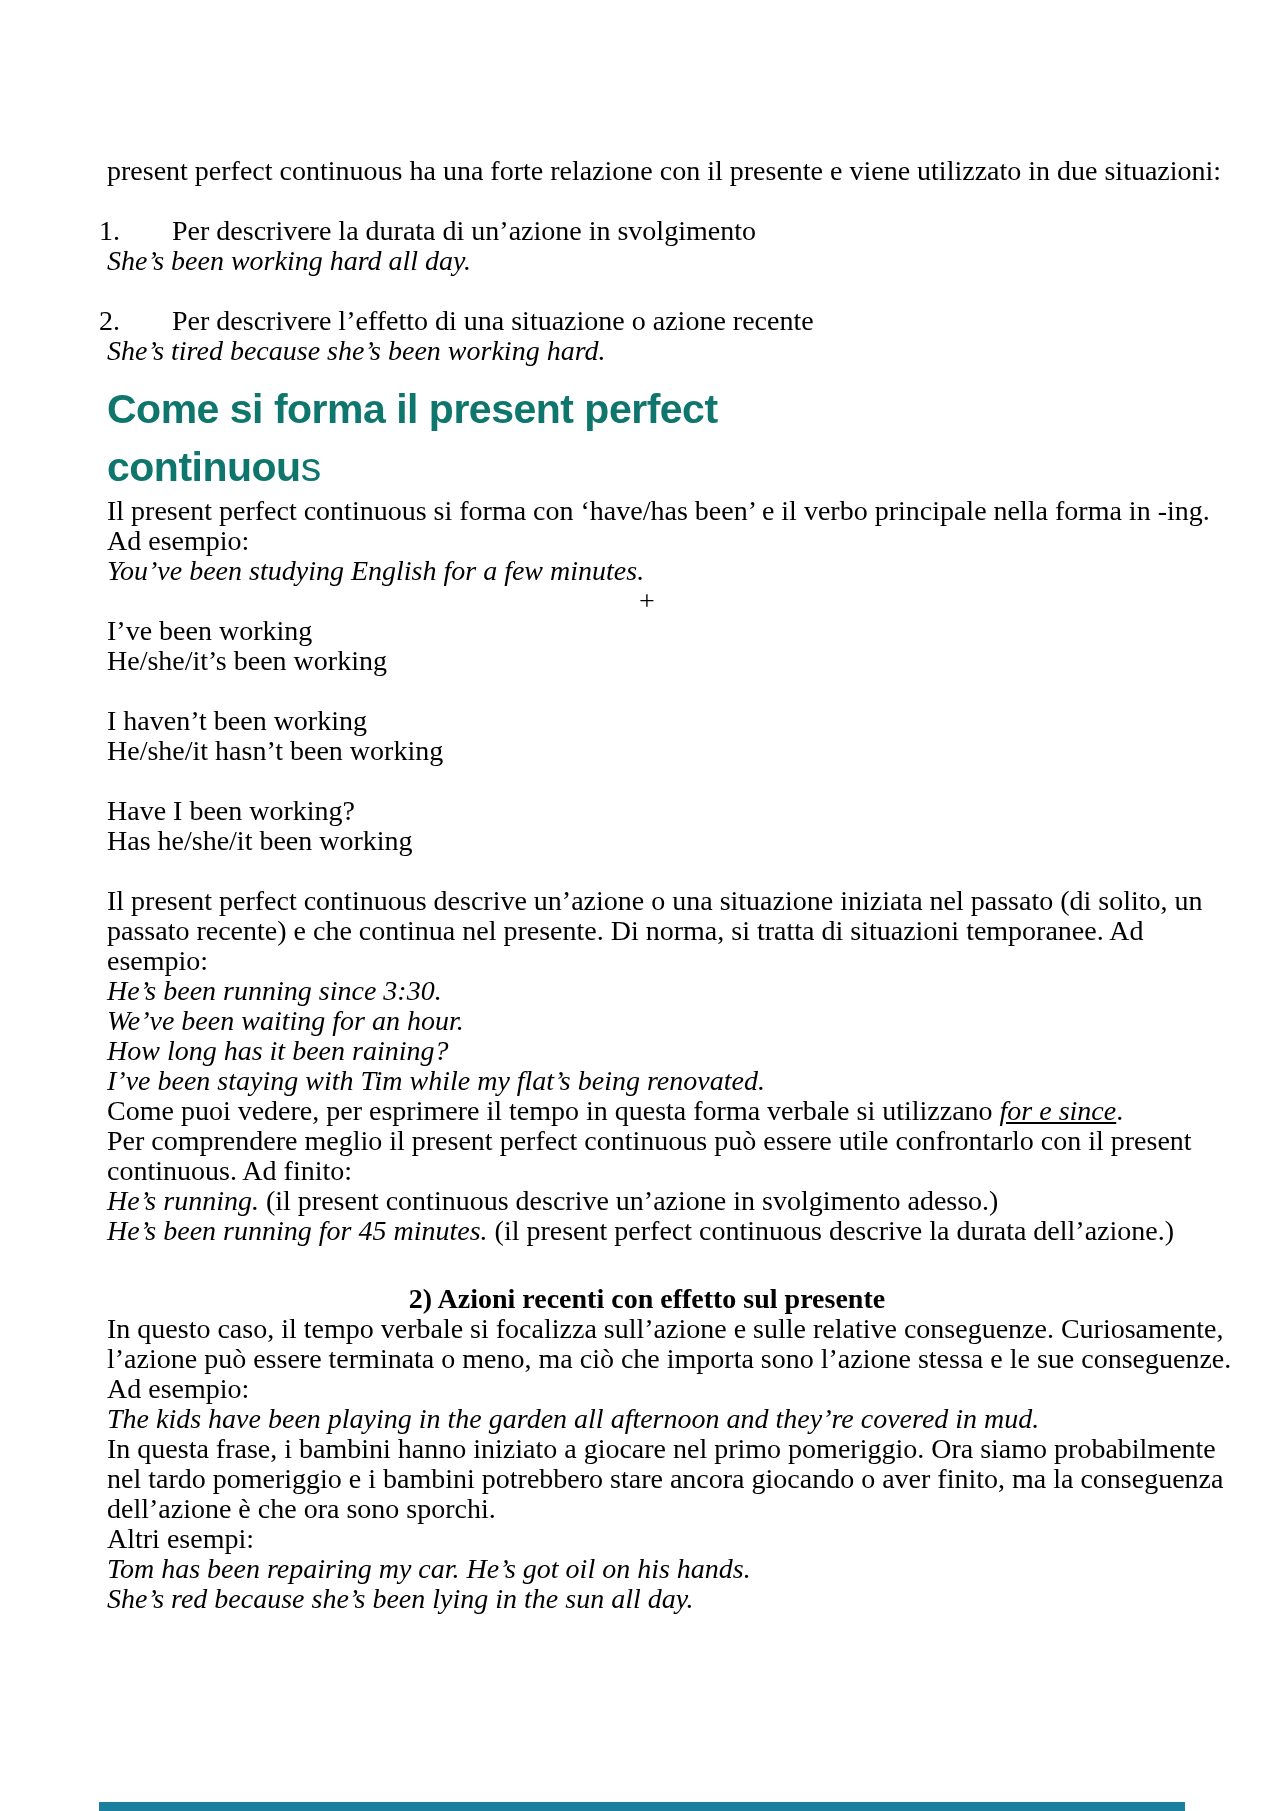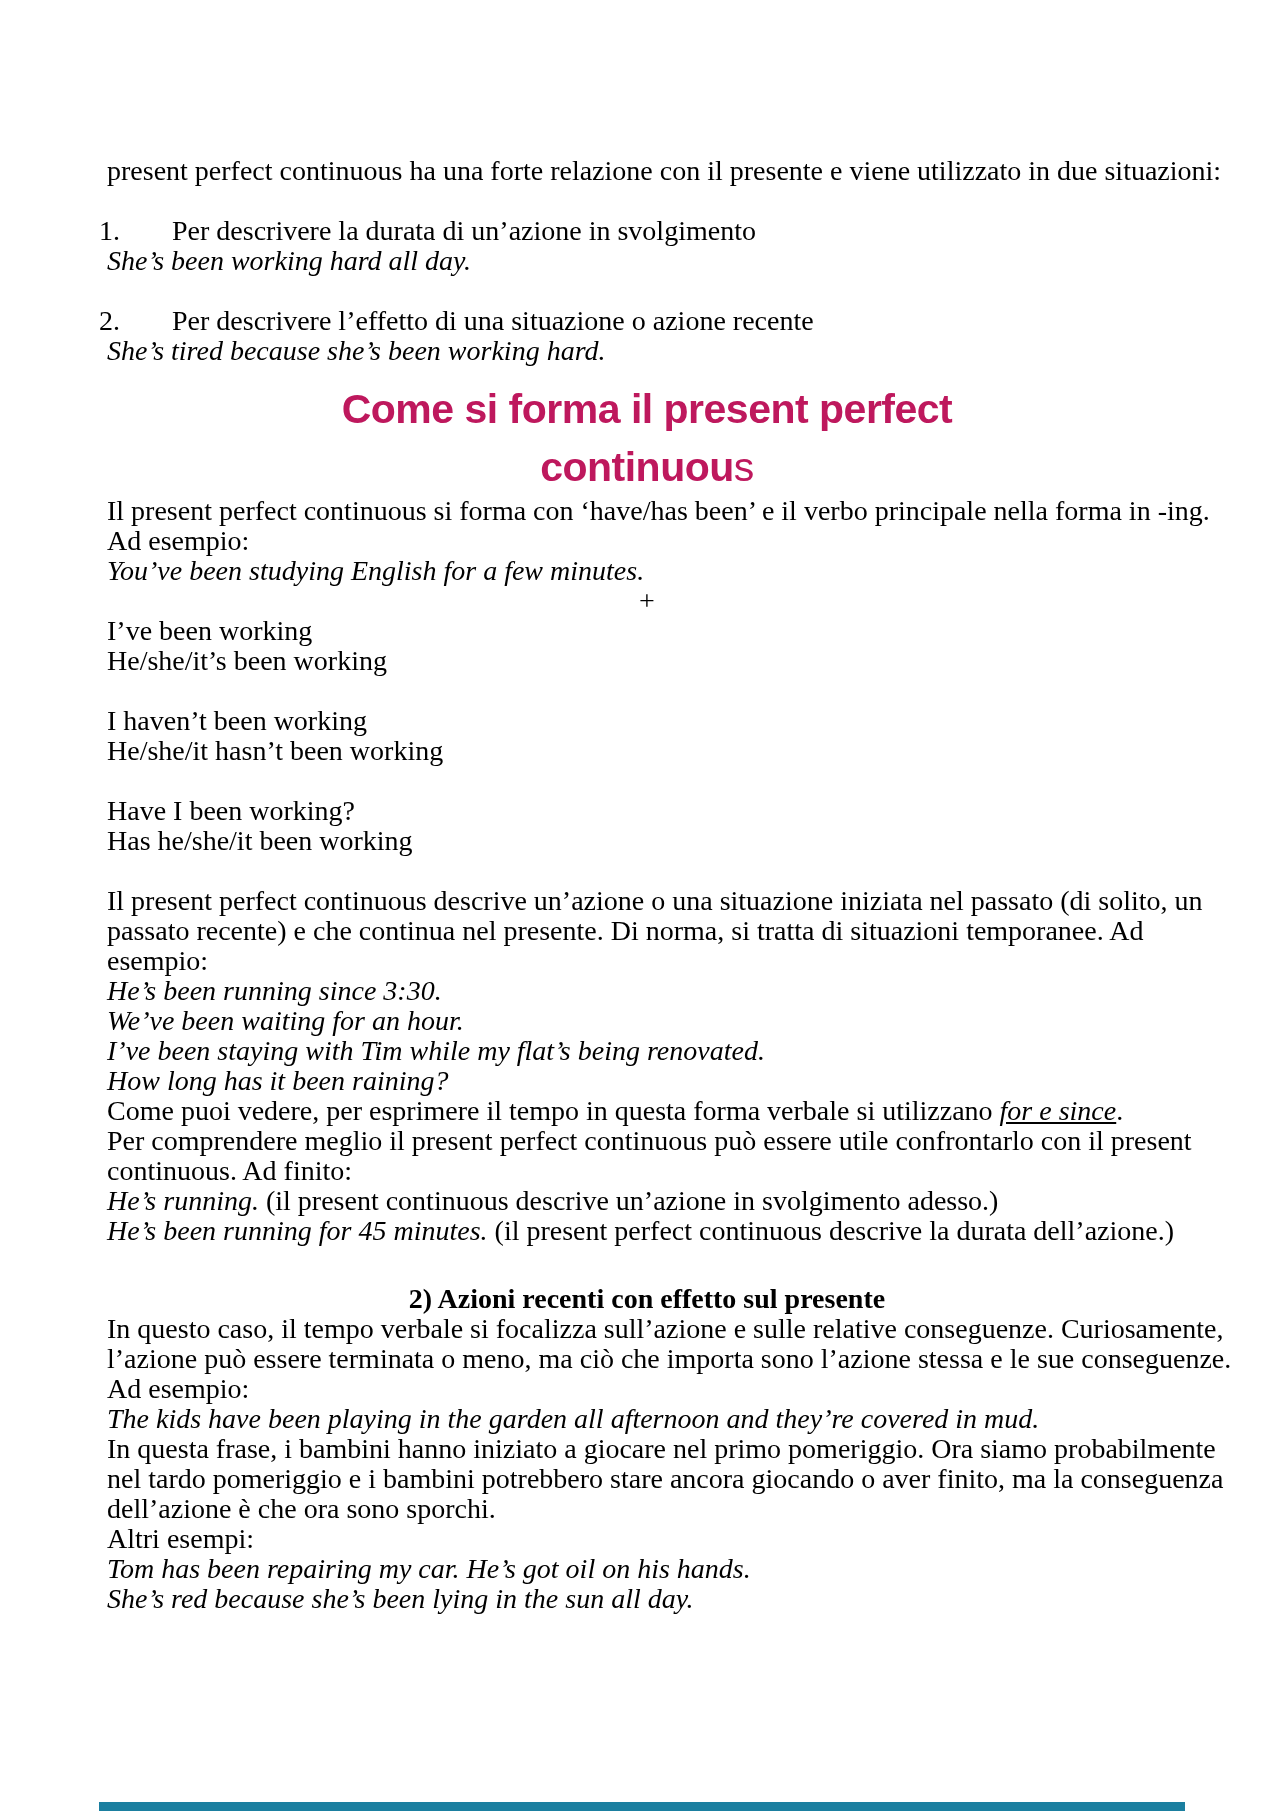--- a/index.html
+++ b/index.html
@@ -64,21 +64,21 @@
 
 <div class="page">
   <div class="content" id="content">
       <div class="line"><span class="run r">present perfect continuous ha una forte relazione con il presente e viene utilizzato in due situazioni:</span></div>
       <div class="line blank"></div>
       <div class="line list-item"><span class="num">1.</span><span class="run r">Per descrivere la durata di un’azione in svolgimento</span></div>
       <div class="line"><span class="run i">She’s been working hard all day.</span></div>
       <div class="line blank"></div>
       <div class="line list-item"><span class="num">2.</span><span class="run r">Per descrivere l’effetto di una situazione o azione recente</span></div>
       <div class="line"><span class="run i">She’s tired because she’s been working hard.</span></div>
-      <h1 class="heading" style="color: #be185d; text-align: center;">
+      <h1 class="heading" style="color: #0f766e;">
         <div class="h-line"><span class="run hb">Come si forma il present perfect</span></div>
         <div class="h-line"><span class="run hb">continuou</span><span class="run hl">s</span></div>
       </h1>
       <div class="line"><span class="run r">Il present perfect continuous si forma con ‘have/has been’ e il verbo principale nella forma in -ing.</span></div>
       <div class="line"><span class="run r">Ad esempio:</span></div>
       <div class="line"><span class="run i">You’ve been studying English for a few minutes.</span></div>
       <div class="line plus">+</div>
       <div class="line"><span class="run r">I’ve been working</span></div>
       <div class="line"><span class="run r">He/she/it’s been working</span></div>
       <div class="line blank"></div>
@@ -86,22 +86,22 @@
       <div class="line"><span class="run r">He/she/it hasn’t been working</span></div>
       <div class="line blank"></div>
       <div class="line"><span class="run r">Have I been working?</span></div>
       <div class="line"><span class="run r">Has he/she/it been working</span></div>
       <div class="line blank"></div>
       <div class="line"><span class="run r">Il present perfect continuous descrive un’azione o una situazione iniziata nel passato (di solito, un</span></div>
       <div class="line"><span class="run r">passato recente) e che continua nel presente. Di norma, si tratta di situazioni temporanee. Ad</span></div>
       <div class="line"><span class="run r">esempio:</span></div>
       <div class="line"><span class="run i">He’s been running since 3:30.</span></div>
       <div class="line"><span class="run i">We’ve been waiting for an hour.</span></div>
+      <div class="line"><span class="run i">How long has it been raining?</span></div>
       <div class="line"><span class="run i">I’ve been staying with Tim while my flat’s being renovated.</span></div>
-      <div class="line"><span class="run i">How long has it been raining?</span></div>
       <div class="line"><span class="run r">Come puoi vedere, per esprimere il tempo in questa forma verbale si utilizzano </span><span class="run iu">for e since</span><span class="run r">.</span></div>
       <div class="line"><span class="run r">Per comprendere meglio il present perfect continuous può essere utile confrontarlo con il present</span></div>
       <div class="line"><span class="run r">continuous. Ad finito:</span></div>
       <div class="line"><span class="run i">He’s running.</span><span class="run r"> (il present continuous descrive un’azione in svolgimento adesso.)</span></div>
       <div class="line"><span class="run i">He’s been running for 45 minutes.</span><span class="run r"> (il present perfect continuous descrive la durata dell’azione.)</span></div>
       <div class="line blank"></div>
       <div class="line bold-line extra-gap"><span class="run b">2) Azioni recenti con effetto sul presente</span></div>
       <div class="line"><span class="run r">In questo caso, il tempo verbale si focalizza sull’azione e sulle relative conseguenze. Curiosamente,</span></div>
       <div class="line"><span class="run r">l’azione può essere terminata o meno, ma ciò che importa sono l’azione stessa e le sue conseguenze.</span></div>
       <div class="line"><span class="run r">Ad esempio:</span></div>

